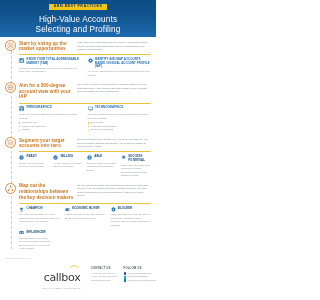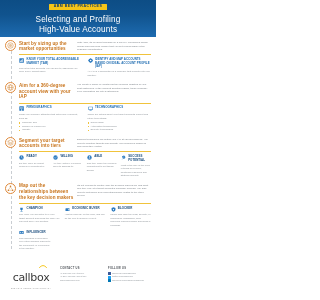--- a/index.html
+++ b/index.html
@@ -135,20 +135,21 @@
   .role-extra { padding-left:14px; margin-top:2.5px; width:46px; }
 
   
   .footer-sep { height:0.6px; background:#e4e6e8; margin:3px 5px 0 5px; }
   .footer {
     display:flex;
     align-items:flex-start;
     padding:6px 6px 5px 8px;
     gap:6px;
     background:#ffffff;
+    margin-left:31px;
   }
   .logo-col { flex:0 0 auto; width:46px; text-align:center; padding-top:3px; }
   .logo-mark { position:relative; display:inline-block; }
   .logo-word {
     font-size:11px;
     color:#3a3a3a;
     letter-spacing:-0.3px;
     line-height:1;
     font-family:"DejaVu Sans", sans-serif;
   }
@@ -177,22 +178,22 @@
   .f-social span.txt { font-size:2.2px; color:#8a9096; }
 </style>
 </head>
 <body>
 
 <div class="header">
   <div class="badge-wrap">
     <div class="hdr-badge">ABM BEST PRACTICES</div>
   </div>
   <div class="hdr-title">
+    <div>High-Value Accounts</div>
     <div>Selecting and Profiling</div>
-    <div>High-Value Accounts</div>
   </div>
 </div>
 
 <div class="body-area">
   <div class="timeline-line"></div>
 
   <div class="section">
     <div class="sec-head">
       <div class="num-badge">
         <svg width="7" height="7" viewBox="0 0 16 16">

